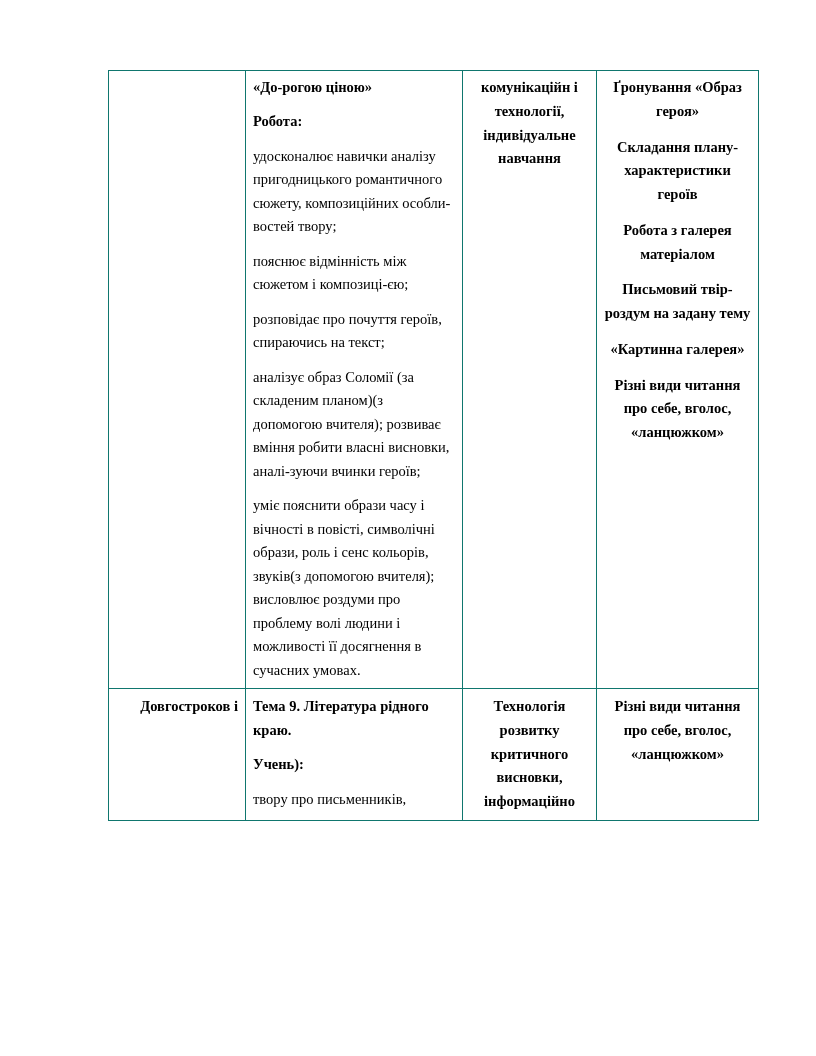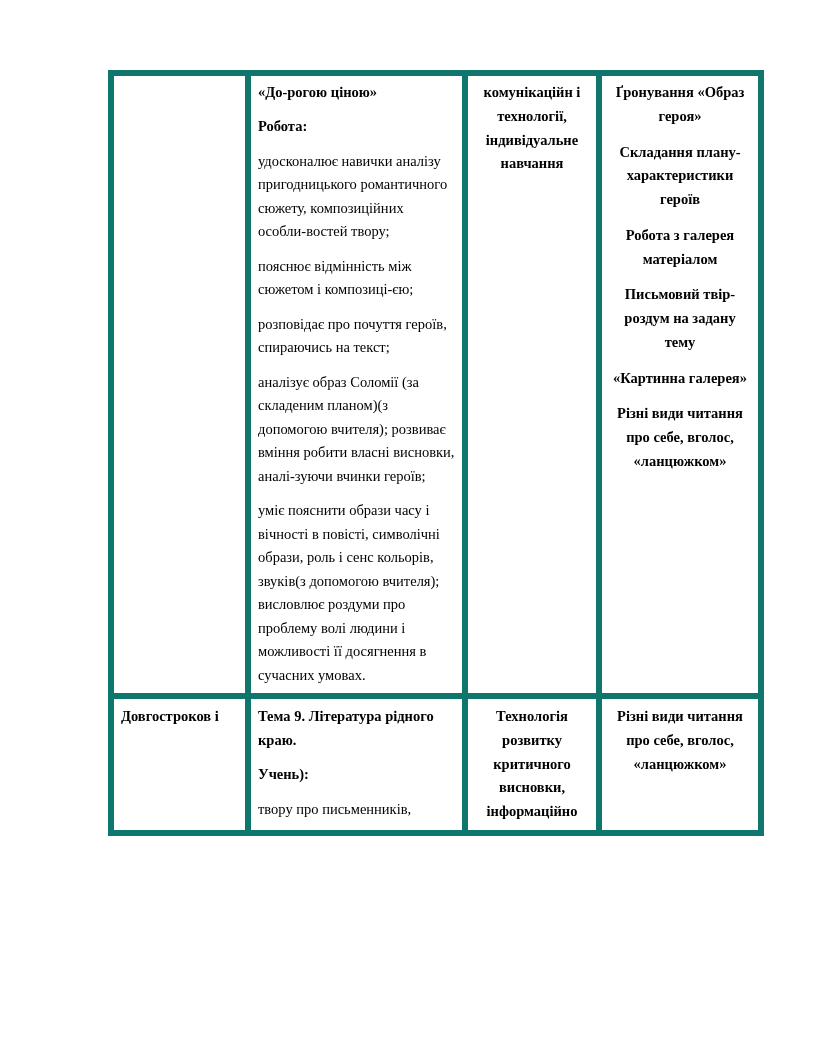--- a/index.html
+++ b/index.html
@@ -23,21 +23,21 @@
   }
   .doc-table {
     position: absolute;
     left: 108px;
     top: 70px;
     width: 650px;
     border-collapse: collapse;
     table-layout: fixed;
   }
   .doc-table td {
-    border: 6px solid #0f766e;
+    border: 1px solid #0f766e;
     vertical-align: top;
     padding: 5px 7px 6px 7px;
     box-sizing: border-box;
   }
   
   col.c1 { width: 137px; }
   col.c2 { width: 217px; }
   col.c3 { width: 134px; }
   col.c4 { width: 162px; }
 
@@ -62,20 +62,21 @@
     line-height: 1.64;
     margin-bottom: 12px;
     text-align: center;
   }
   .col-bold .p:last-child { margin-bottom: 0; }
 
   .col1 .p {
     font-weight: bold;
     font-size: 14.5px;
     line-height: 1.62;
+    text-align: right;
   }
 
   .row-2 td { padding-top: 6px; }
   .cell-empty { font-size: 0; line-height: 0; }
 </style>
 </head>
 <body>
 
 <div class="page">
 

